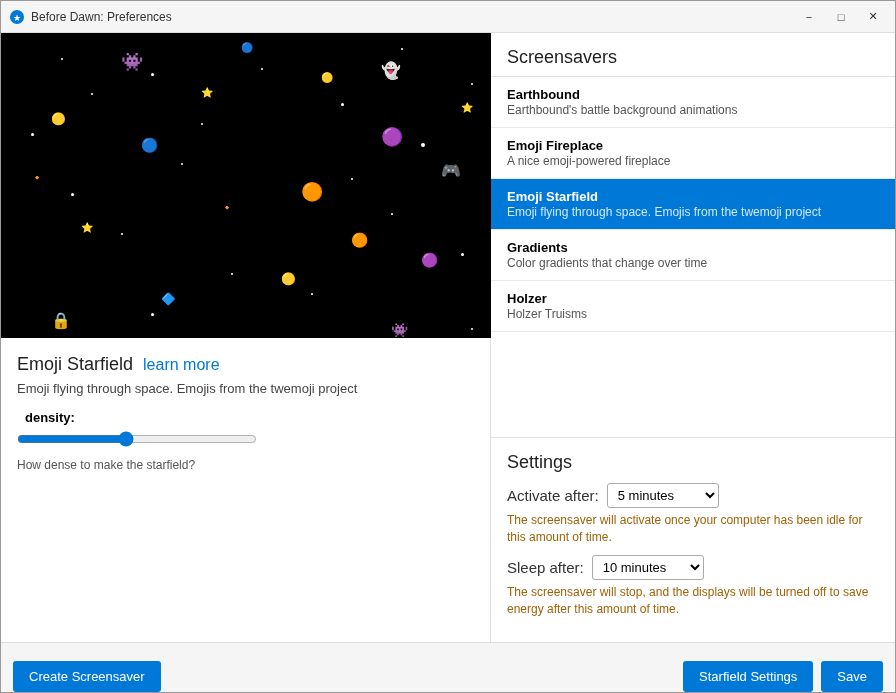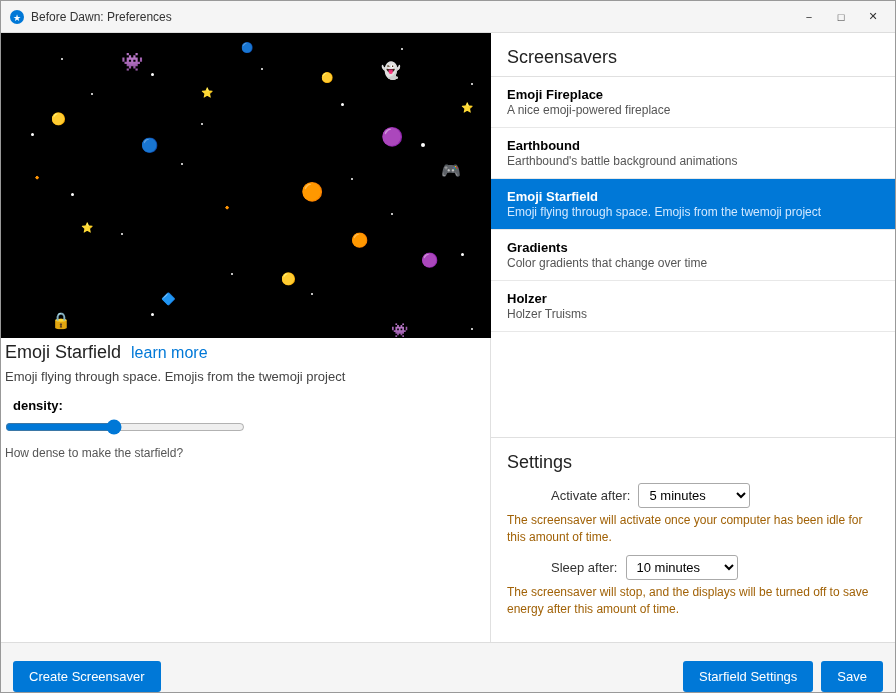--- a/index.html
+++ b/index.html
@@ -80,21 +80,21 @@
     }
 
     
     .star {
       position: absolute;
       font-size: 14px;
       line-height: 1;
     }
 
     .info-panel {
-      padding: 4px;
+      padding: 16px;
       flex: 1;
     }
 
     .screensaver-title {
       font-size: 18px;
       font-weight: 400;
       color: #222;
       margin-bottom: 6px;
     }
 
@@ -205,23 +205,22 @@
       margin-bottom: 10px;
     }
 
     .setting-row {
       display: flex;
       align-items: center;
       gap: 8px;
       margin-bottom: 4px;
     }
     .setting-label {
-      font-size: 13px;
+      font-size: 15px;
       color: #333;
-      margin-left: 44px;
     }
     .setting-select {
       border: 1px solid #aaa;
       border-radius: 3px;
       padding: 3px 20px 3px 6px;
       font-size: 13px;
       background: white;
       cursor: pointer;
       appearance: auto;
     }
@@ -373,26 +372,26 @@
         <p class="density-hint">How dense to make the starfield?</p>
       </div>
     </div>
 
     <div class="right-panel">
 
       <div class="screensavers-section">
         <div class="screensavers-header">Screensavers</div>
         <div class="screensaver-list">
           <div class="ss-item">
+            <div class="ss-item-name">Earthbound</div>
+            <div class="ss-item-desc">Earthbound's battle background animations</div>
+          </div>
+          <div class="ss-item">
             <div class="ss-item-name">Emoji Fireplace</div>
             <div class="ss-item-desc">A nice emoji-powered fireplace</div>
-          </div>
-          <div class="ss-item">
-            <div class="ss-item-name">Earthbound</div>
-            <div class="ss-item-desc">Earthbound's battle background animations</div>
           </div>
           <div class="ss-item active">
             <div class="ss-item-name">Emoji Starfield</div>
             <div class="ss-item-desc">Emoji flying through space. Emojis from the twemoji project</div>
           </div>
           <div class="ss-item">
             <div class="ss-item-name">Gradients</div>
             <div class="ss-item-desc">Color gradients that change over time</div>
           </div>
           <div class="ss-item">

